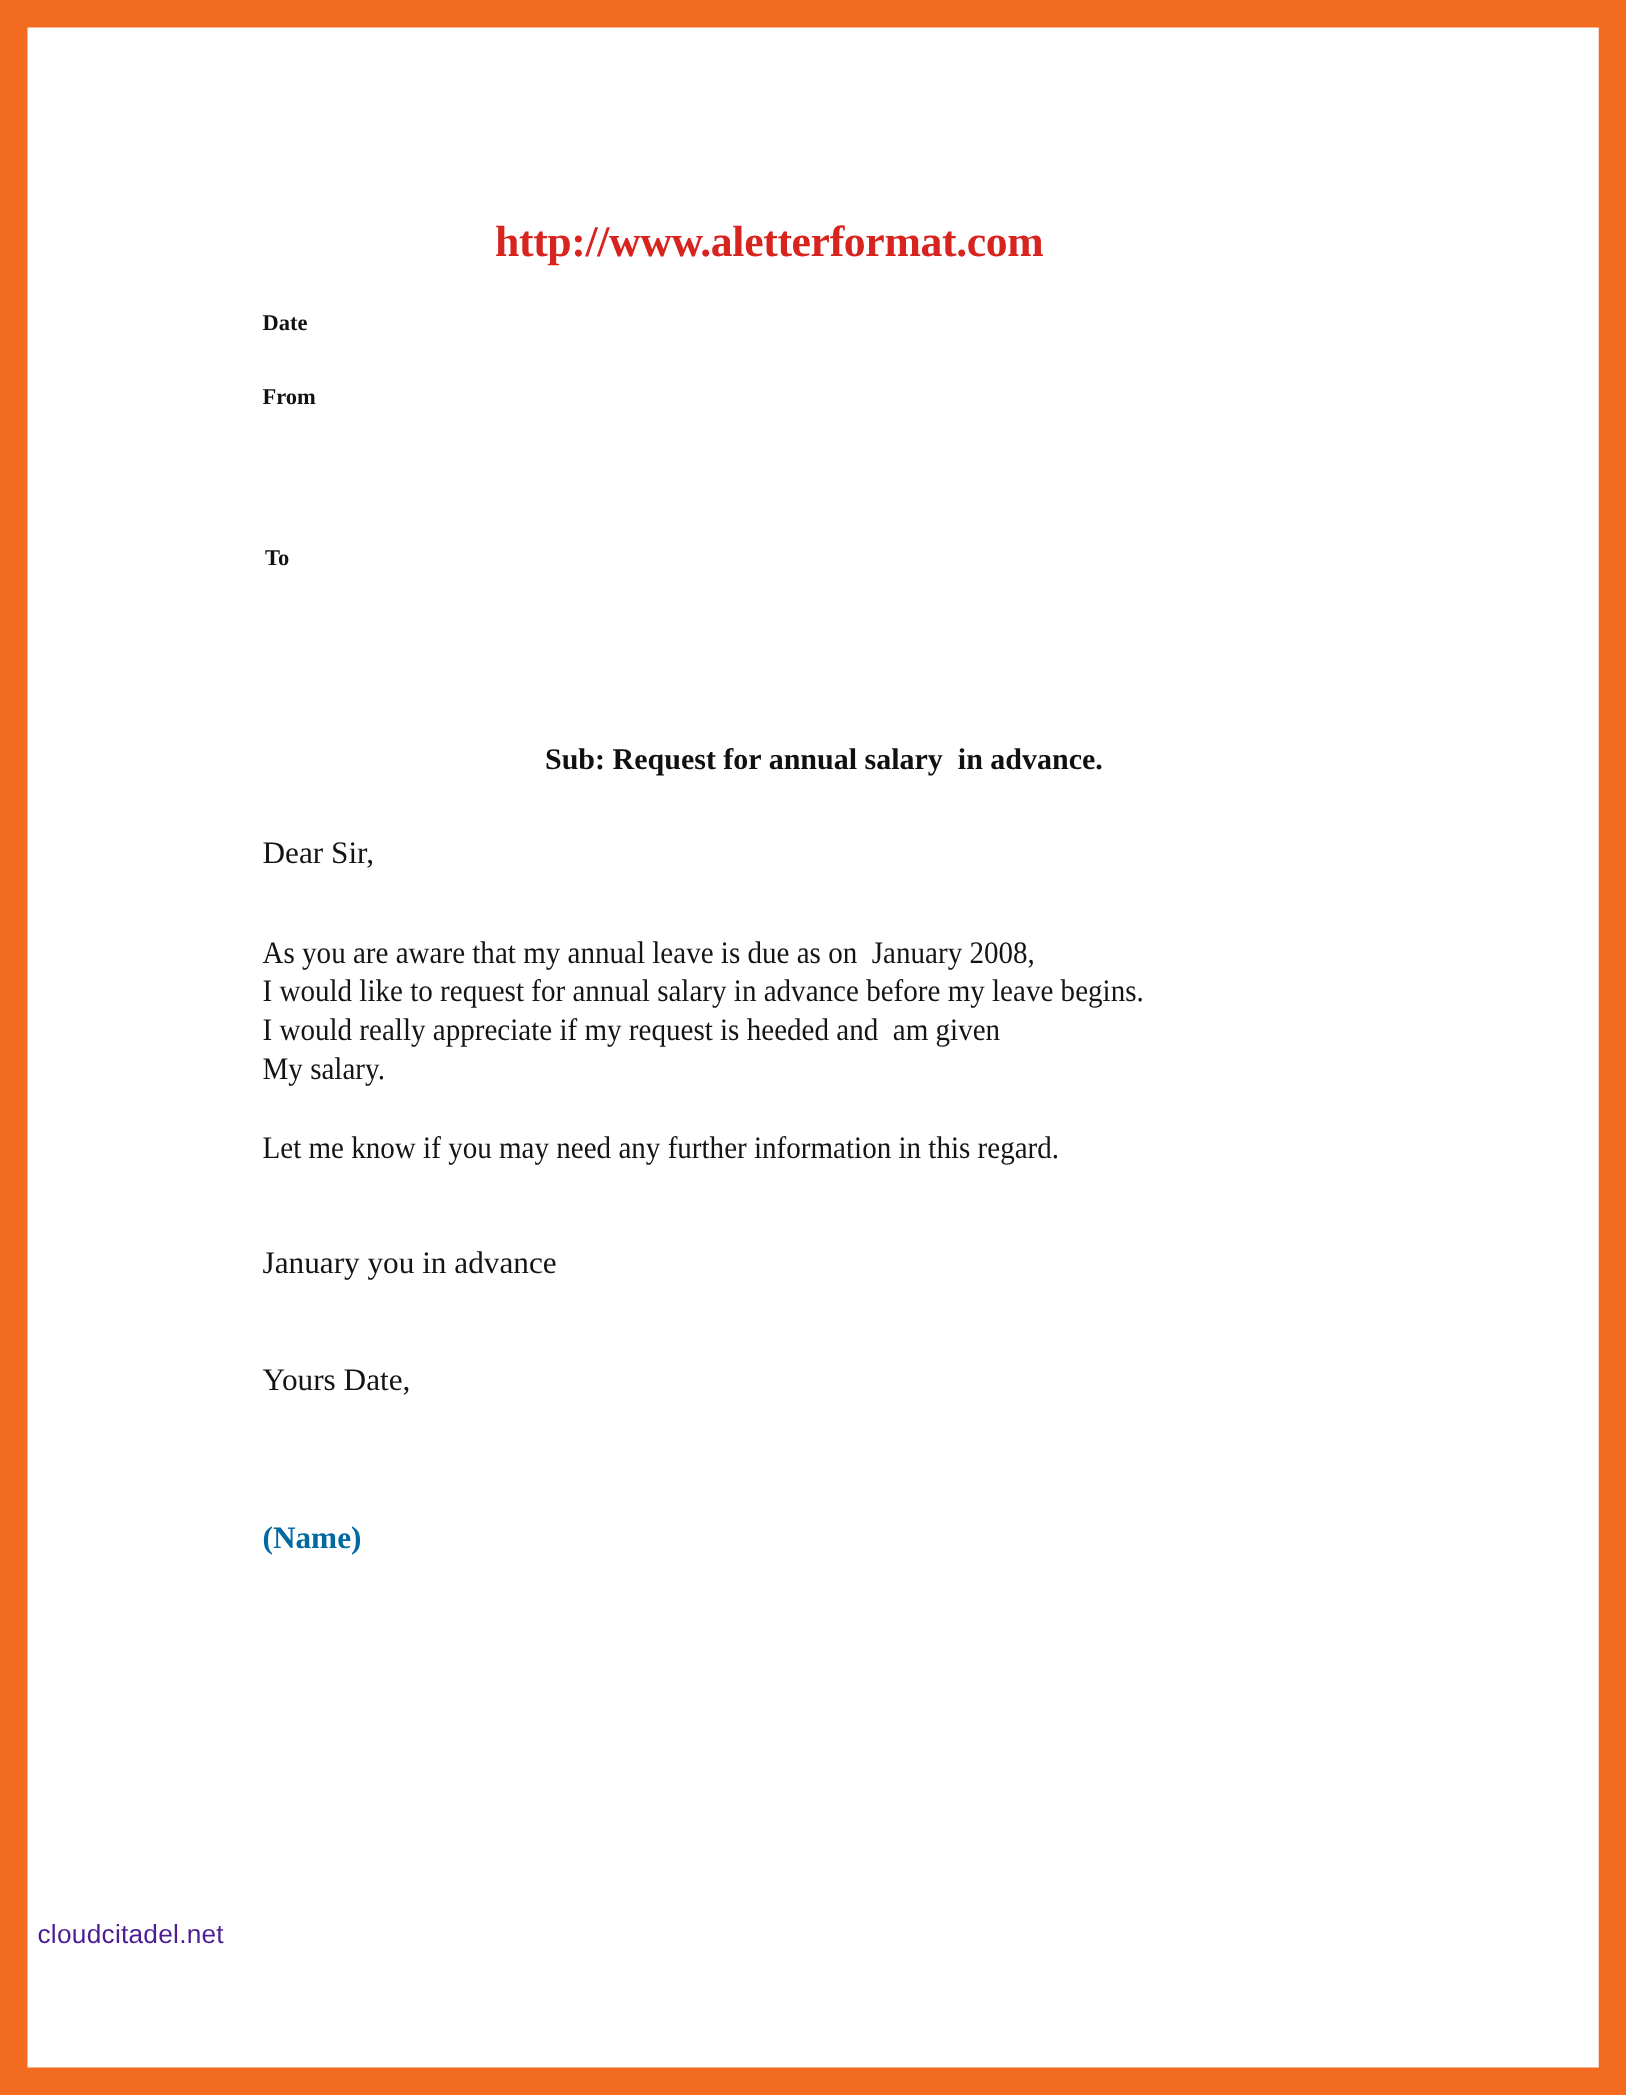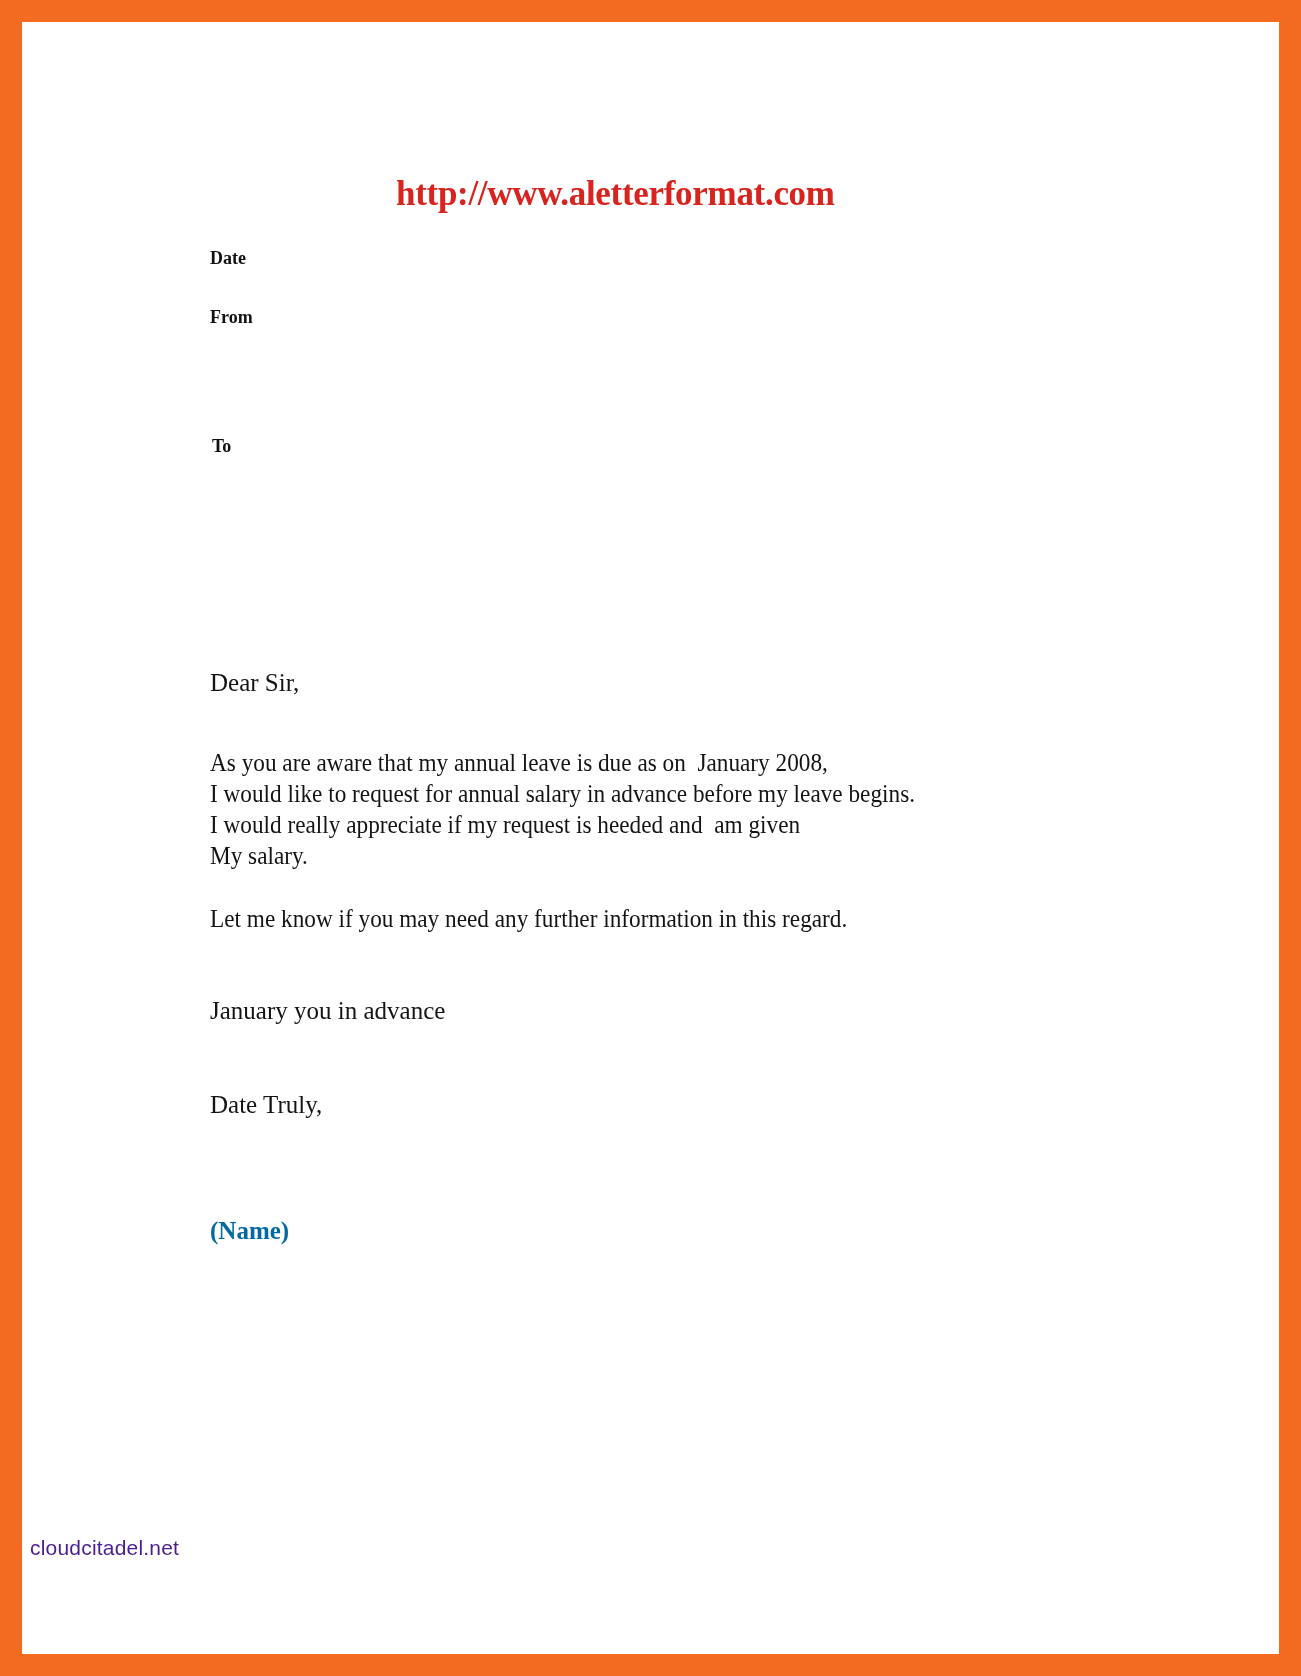--- a/index.html
+++ b/index.html
@@ -141,33 +141,34 @@
   <div id="letter-sheet">
 
     <div class="url-header">http://www.aletterformat.com</div>
 
     <div class="field-label" id="label-date">Date</div>
 
     <div class="field-label" id="label-from">From</div>
 
     <div class="field-label" id="label-to">To</div>
 
+    <div class="subject-line">Sub: Request for annual salary  in advance.</div>
 
     <div class="salutation">Dear Sir,</div>
 
     <div class="body-block" id="para-main">As you are aware that my annual leave is due as on  January 2008,
 I would like to request for annual salary in advance before my leave begins.
 I would really appreciate if my request is heeded and  am given
 My salary.</div>
 
     <div class="body-block" id="para-notice">Let me know if you may need any further information in this regard.</div>
 
     <div class="closing-line" id="line-thanks">January you in advance</div>
 
-    <div class="closing-line" id="line-yours">Date Truly,</div>
+    <div class="closing-line" id="line-yours">Yours Date,</div>
 
     <div class="signature-name">(Name)</div>
 
   </div>
 
   <div id="footer-watermark">cloudcitadel.net</div>
 
 </div>
 
 </body></html>

